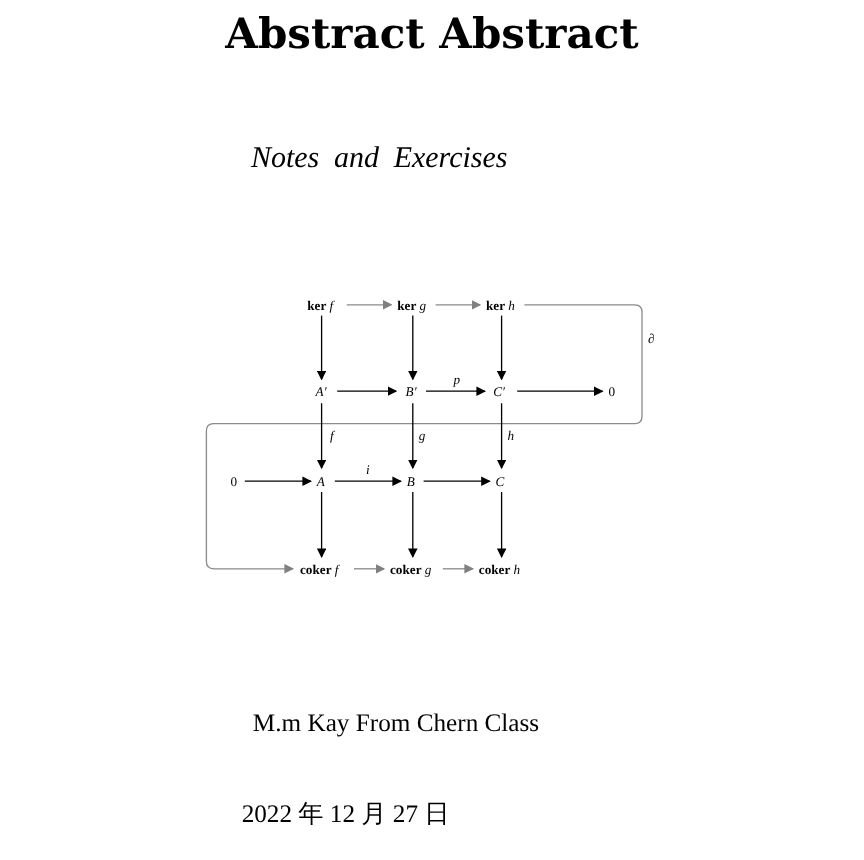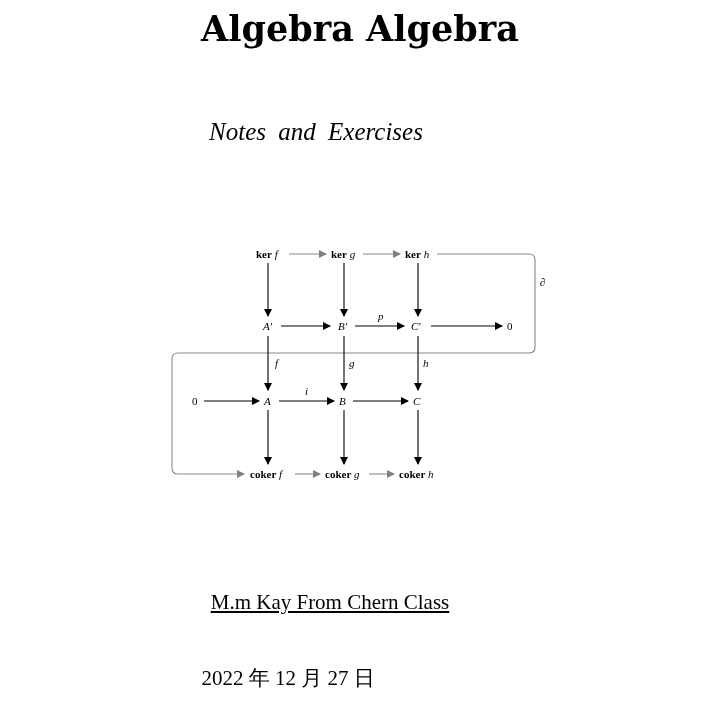--- a/index.html
+++ b/index.html
@@ -4,31 +4,31 @@
 <style>
   html, body { margin: 0; padding: 0; background: #ffffff; }
   body { width: 720px; height: 717px; position: relative; overflow: hidden;
          font-family: "DejaVu Serif", "Liberation Serif", serif; color: #000; }
   .title { position: absolute; top: 8px; left: 0; width: 720px; text-align: center;
            font-family: "DejaVu Serif", serif; font-weight: bold; font-size: 35px; letter-spacing: 0px; }
   .subtitle { position: absolute; top: 118px; left: 0; width: 632px; text-align: center;
               font-family: "Liberation Serif", serif; font-style: italic; font-size: 25px; word-spacing: 6px; }
   .diagram { position: absolute; left: 0; top: 0; width: 720px; height: 717px; }
   .author { position: absolute; top: 590px; left: 0; width: 660px; text-align: center;
-            font-family: "Liberation Serif", serif; font-size: 21px; text-decoration: underline; }
+            font-family: "Liberation Serif", serif; font-size: 21px; }
   .date { position: absolute; top: 664px; left: 0; width: 576px; text-align: center;
           font-family: "Liberation Serif", serif; font-size: 21px; }
   svg text { font-family: "Liberation Serif", serif; font-size: 11px; }
   .node-bold { font-weight: bold; }
   .it { font-style: italic; }
 </style>
 </head>
 <body>
 
-<div class="title">Algebra Algebra</div>
+<div class="title">Abstract Abstract</div>
 <div class="subtitle">Notes and Exercises</div>
 
 <svg class="diagram" width="720" height="717" viewBox="0 0 720 717">
   <defs>
     <marker id="ab" markerWidth="8" markerHeight="8" refX="7" refY="4" orient="auto" markerUnits="userSpaceOnUse">
       <path d="M0,0 L8,4 L0,8 Z" fill="#000"></path>
     </marker>
     <marker id="ag" markerWidth="8" markerHeight="8" refX="7" refY="4" orient="auto" markerUnits="userSpaceOnUse">
       <path d="M0,0 L8,4 L0,8 Z" fill="#808080"></path>
     </marker>

